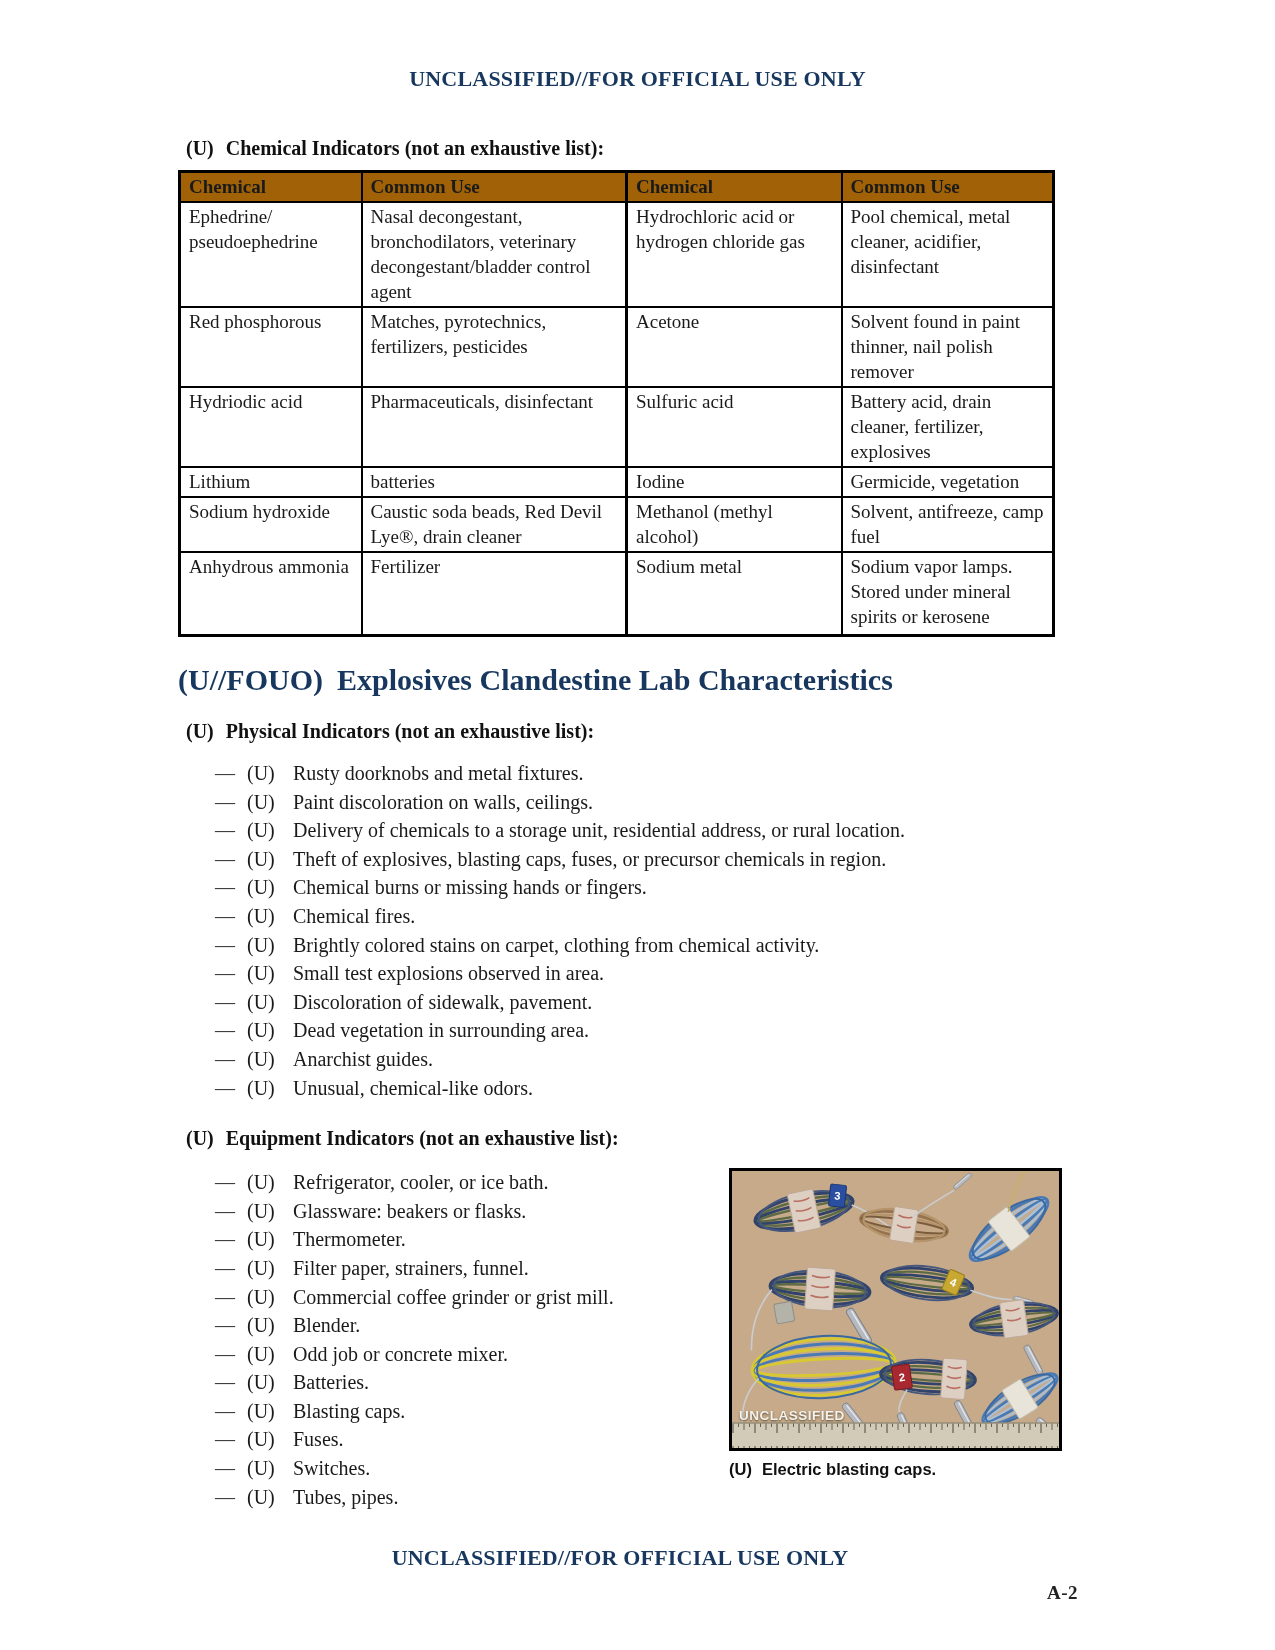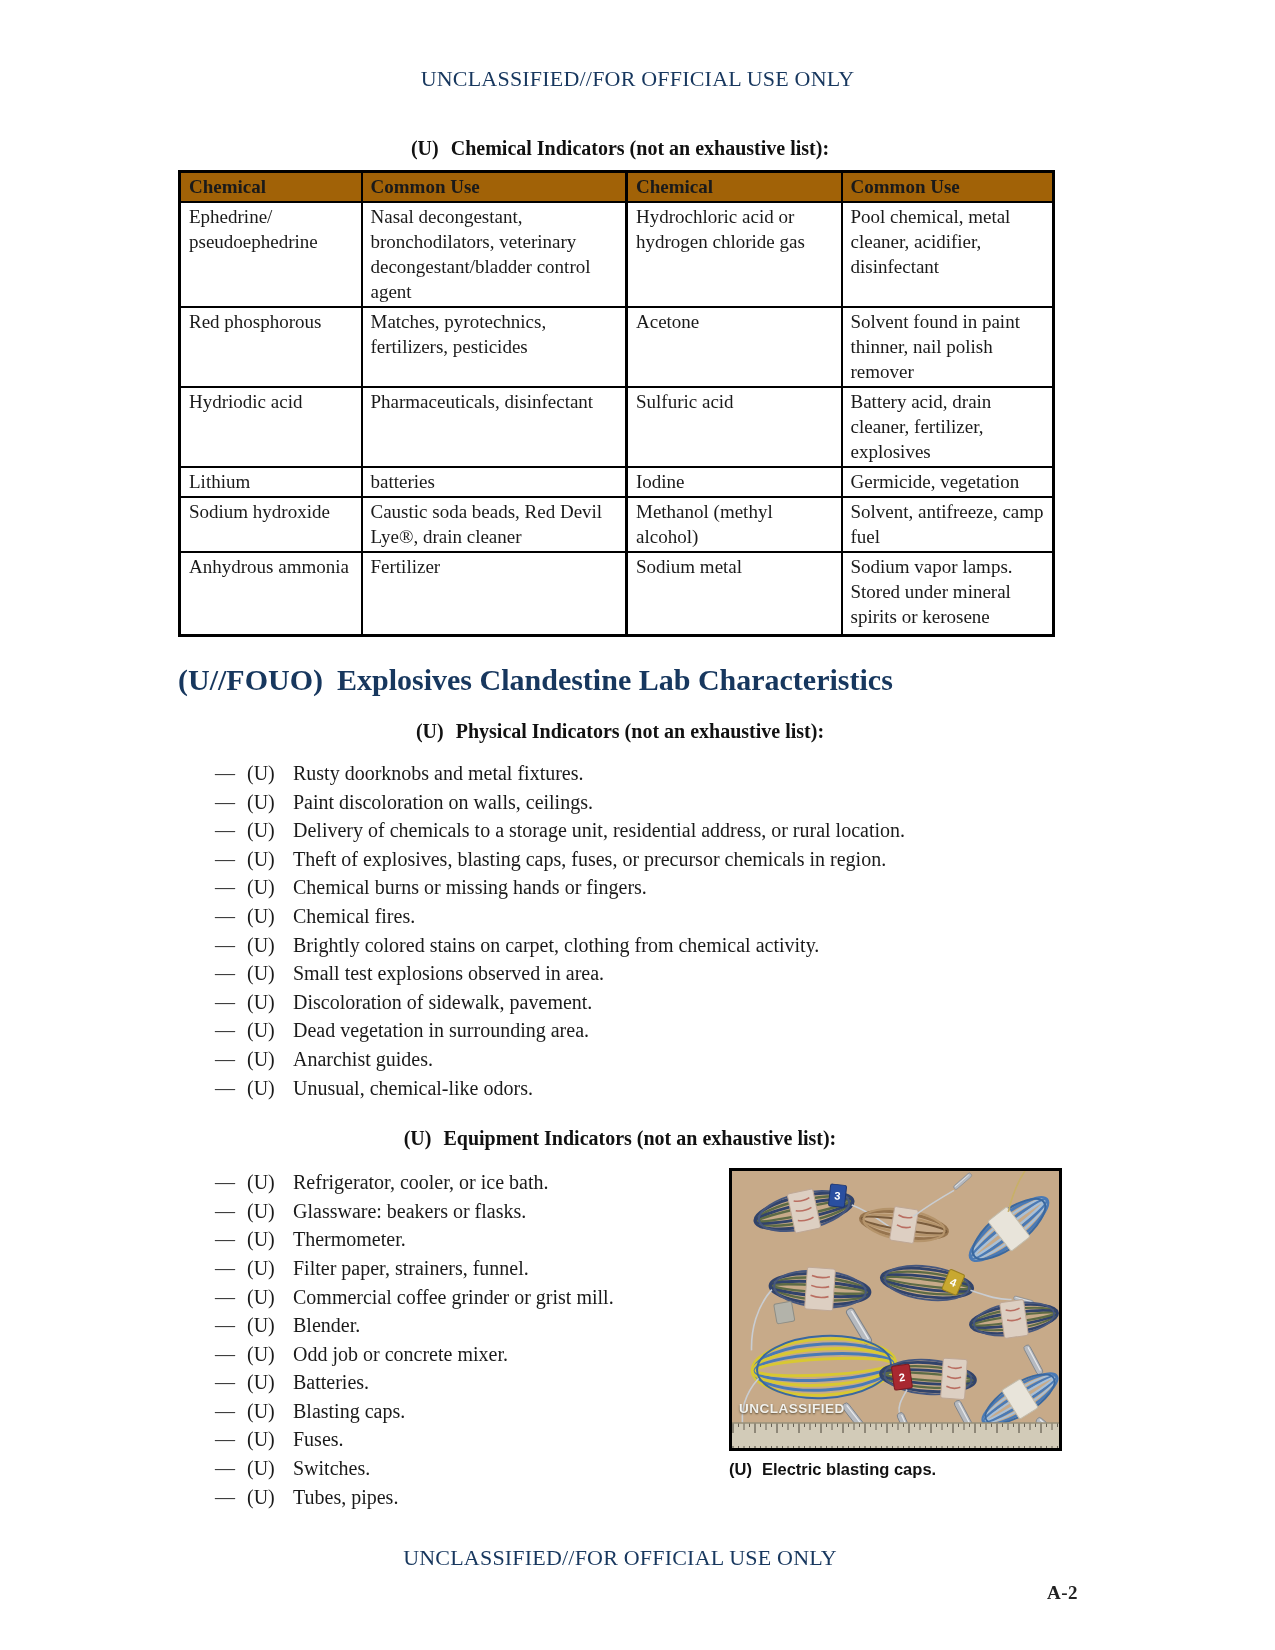--- a/index.html
+++ b/index.html
@@ -2,27 +2,27 @@
 <html><head>
 <meta charset="utf-8">
 <style>
   html,body{margin:0;padding:0;background:#888;}
   .page{
     position:relative;width:1275px;height:1650px;margin:0 auto;
     background:#ffffff;overflow:hidden;
     font-family:"Liberation Serif","DejaVu Serif",serif;color:#1a1a1a;
   }
   .banner{
-    text-align:center;font-weight:normal;font-size:22px;line-height:26px;
+    text-align:center;font-weight:bold;font-size:22px;line-height:26px;
     color:#17375E;letter-spacing:.2px;
   }
   .banner.top{padding-top:66px;}
   .content{margin-left:178px;width:884px;}
   .sec-title{
-    margin:2px;font-size:20px;font-weight:bold;color:#111;line-height:24px;text-align:center;
+    margin:8px;font-size:20px;font-weight:bold;color:#111;line-height:24px;
   }
   .sec-title .pfx{margin-right:12px;}
   .chem-title{margin-top:44px;}
   table.chem{
     margin-top:10px;border-collapse:collapse;table-layout:fixed;width:874px;
     border:3px solid #000;font-size:19px;line-height:25px;
   }
   table.chem th,table.chem td{
     border:2px solid #000;vertical-align:top;text-align:left;
     padding:1px 6px 2px 8px;overflow:hidden;
@@ -53,21 +53,21 @@
   .equip-title{margin-top:24px;}
   .equip-row{display:flex;margin-top:18px;}
   .equip-left{width:540px;flex:0 0 auto;}
   .equip-left ul.ind-list{margin-top:0;}
   .photo-col{margin-left:11px;width:333px;flex:0 0 auto;}
   .photo-frame{
     position:relative;width:327px;height:277px;border:3px solid #000;
     background:#c4a685;
   }
   .photo-label{
-    position:absolute;left:7px;bottom:32px;
+    position:absolute;left:7px;bottom:25px;
     font-family:"Liberation Sans","DejaVu Sans",sans-serif;
     font-weight:bold;font-size:13.5px;color:#f2f2ee;
     letter-spacing:.5px;text-shadow:0 1px 2px rgba(60,50,30,.8);
   }
   .photo-caption{
     margin-top:9px;font-family:"Liberation Sans","DejaVu Sans",sans-serif;
     font-weight:bold;font-size:16.5px;color:#111;
   }
   .photo-caption .pfx{margin-right:10px;}
   .banner.bottom{margin-top:34px;}

